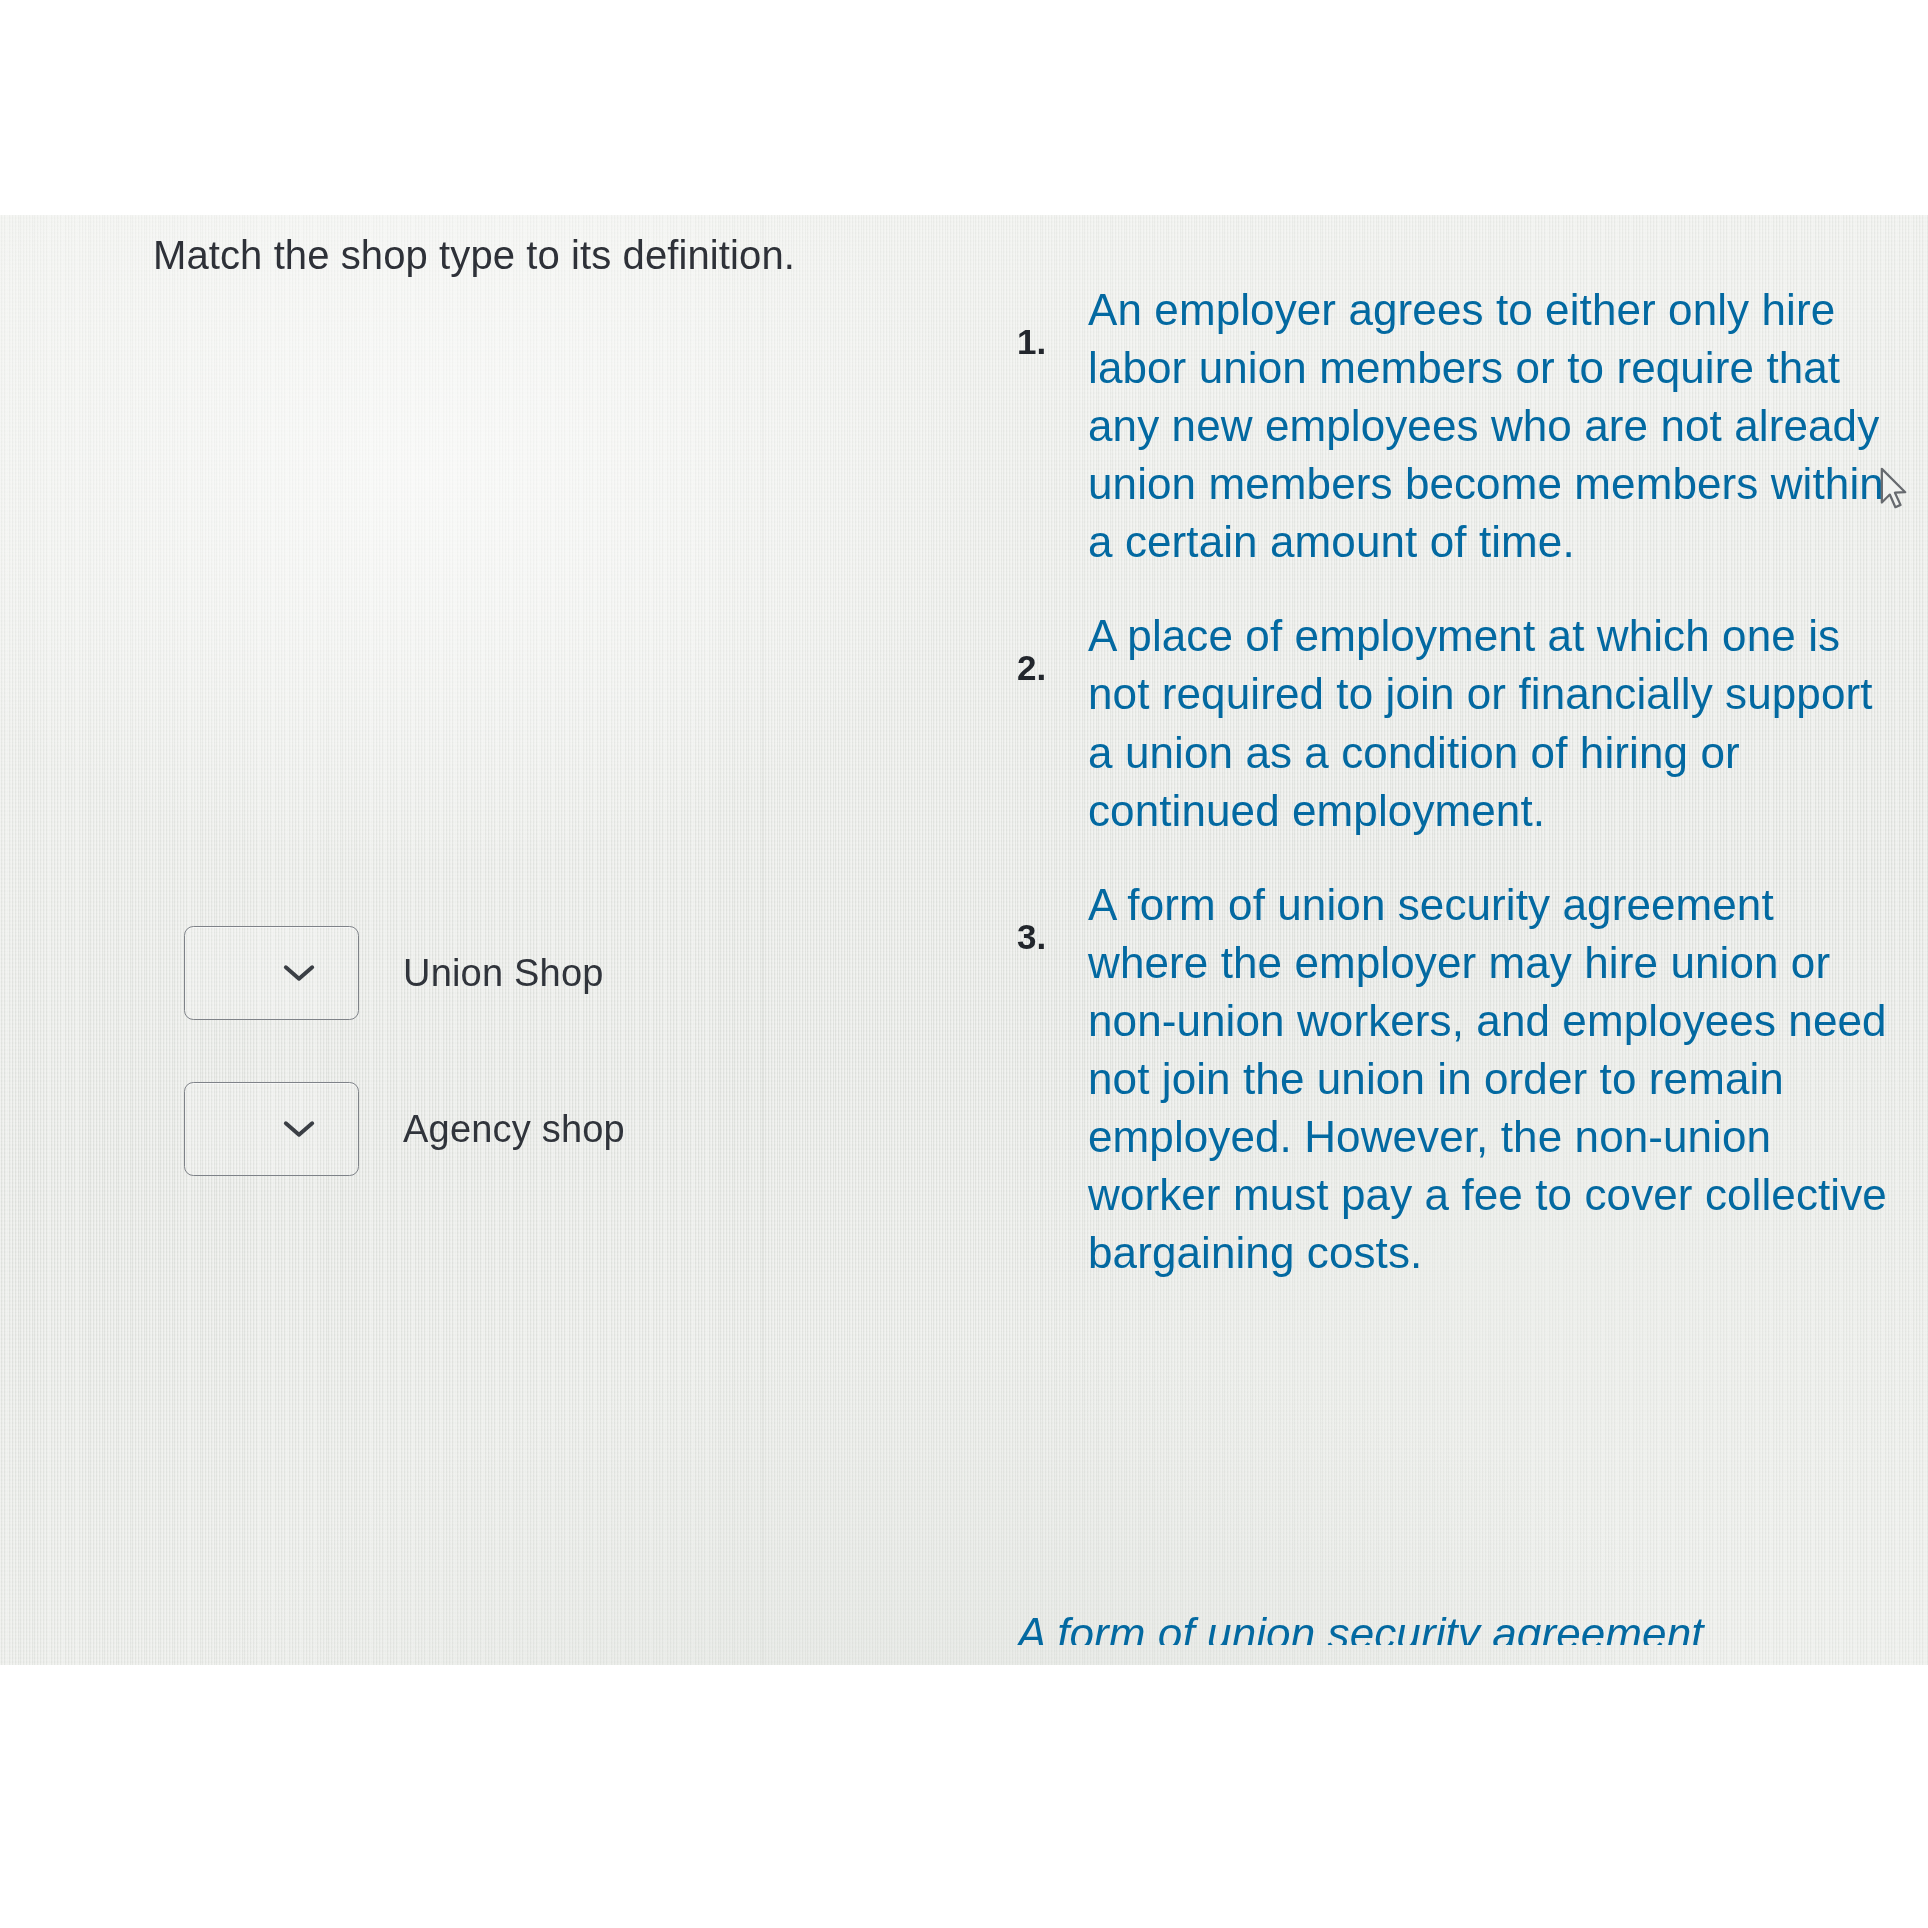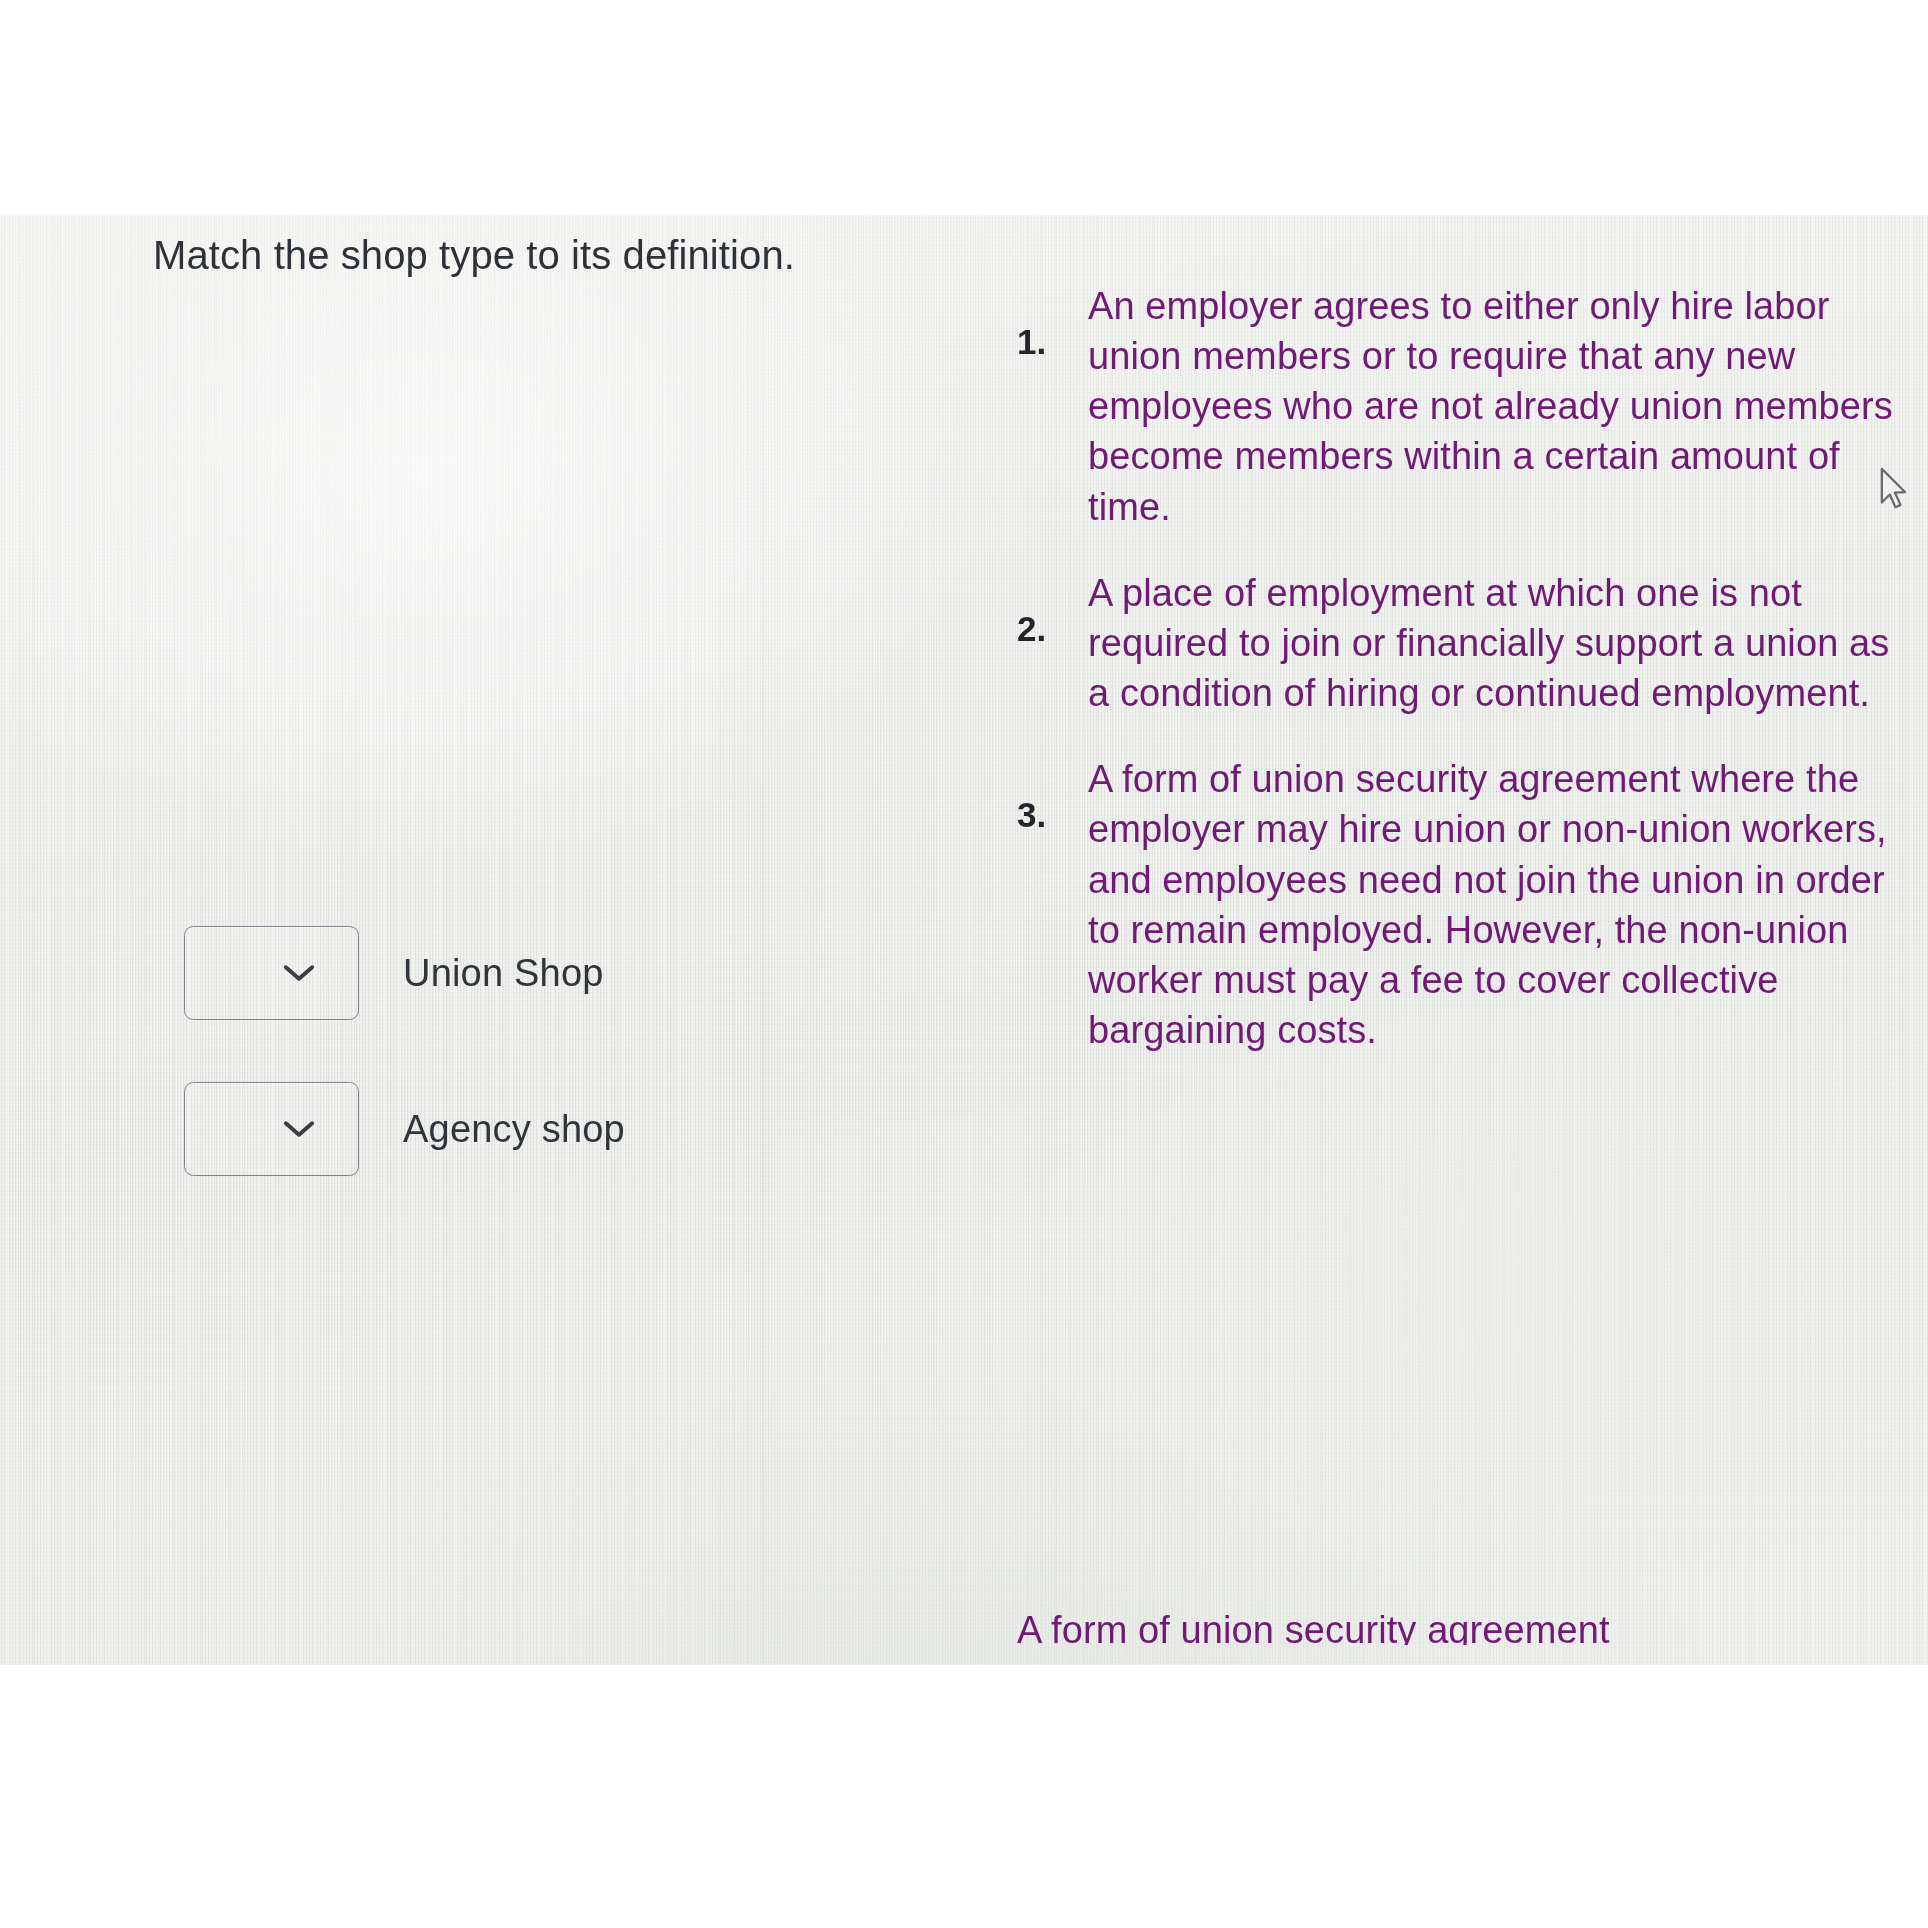--- a/index.html
+++ b/index.html
@@ -137,34 +137,35 @@
     flex: 0 0 auto;
     width: 71px;
     font-size: 35px;
     font-weight: bold;
     color: #22262c;
     padding-top: 41px;
     text-align: left;
   }
   .def-text {
     flex: 1 1 auto;
-    font-size: 38px;
+    font-size: 44px;
     line-height: 1.32;
-    color: #701a75;
+    color: #0369a1;
     letter-spacing: 0.1px;
   }
 
   
   #def-clipped {
     position: absolute;
     left: 1017px;
     top: 1394px;
     width: 904px;
     height: 36px;
     overflow: hidden;
+    font-style: italic;
   }
   #def-clipped .def-text {
     position: relative;
     top: -3.8px;
   }
 
   
   #mouse-cursor {
     position: absolute;
     left: 1878px;

